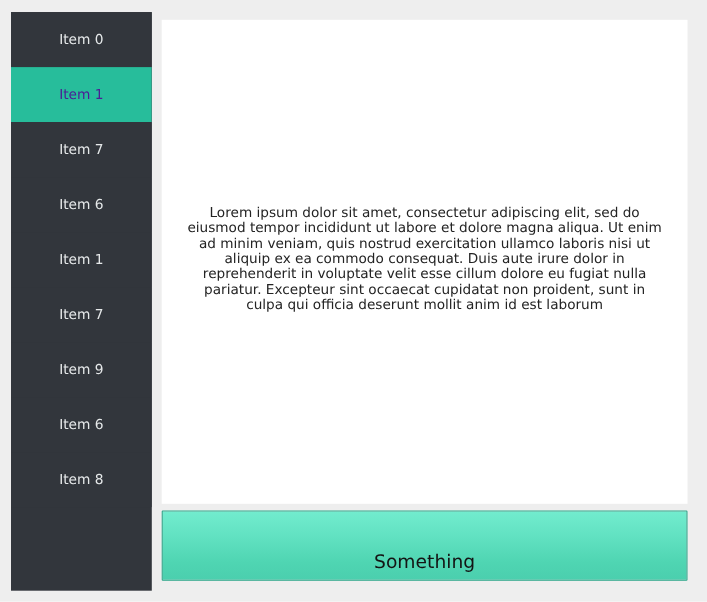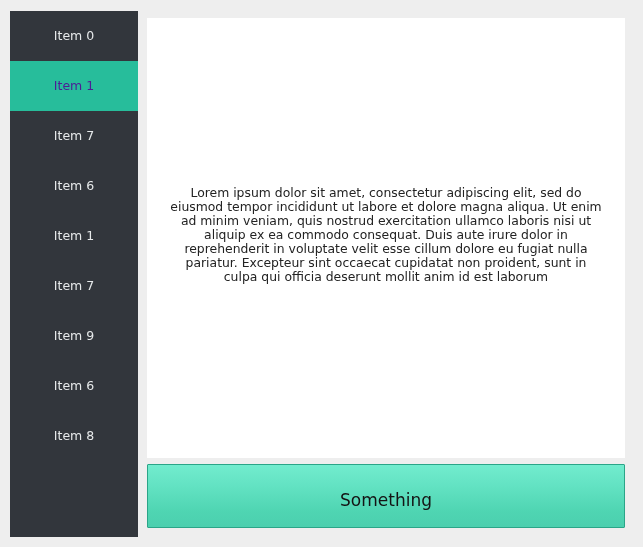--- a/index.html
+++ b/index.html
@@ -77,21 +77,21 @@
     height: 64px;
     box-sizing: border-box;
     border: 1px solid #2aa588;
     border-radius: 1px;
     background: linear-gradient(to bottom, #72ecce 0%, #62e2c2 35%, #4fd5b2 75%, #4bcfae 100%);
     color: #141414;
     font-family: "DejaVu Sans", sans-serif;
     font-size: 17px;
     text-align: center;
     line-height: 62px;
-    padding: 4px;
+    padding: 15px;
     cursor: pointer;
   }
 </style>
 </head>
 <body>
 
 <div id="app">
 
   <nav id="sidebar">
     <div class="sidebar-item">Item 0</div>

